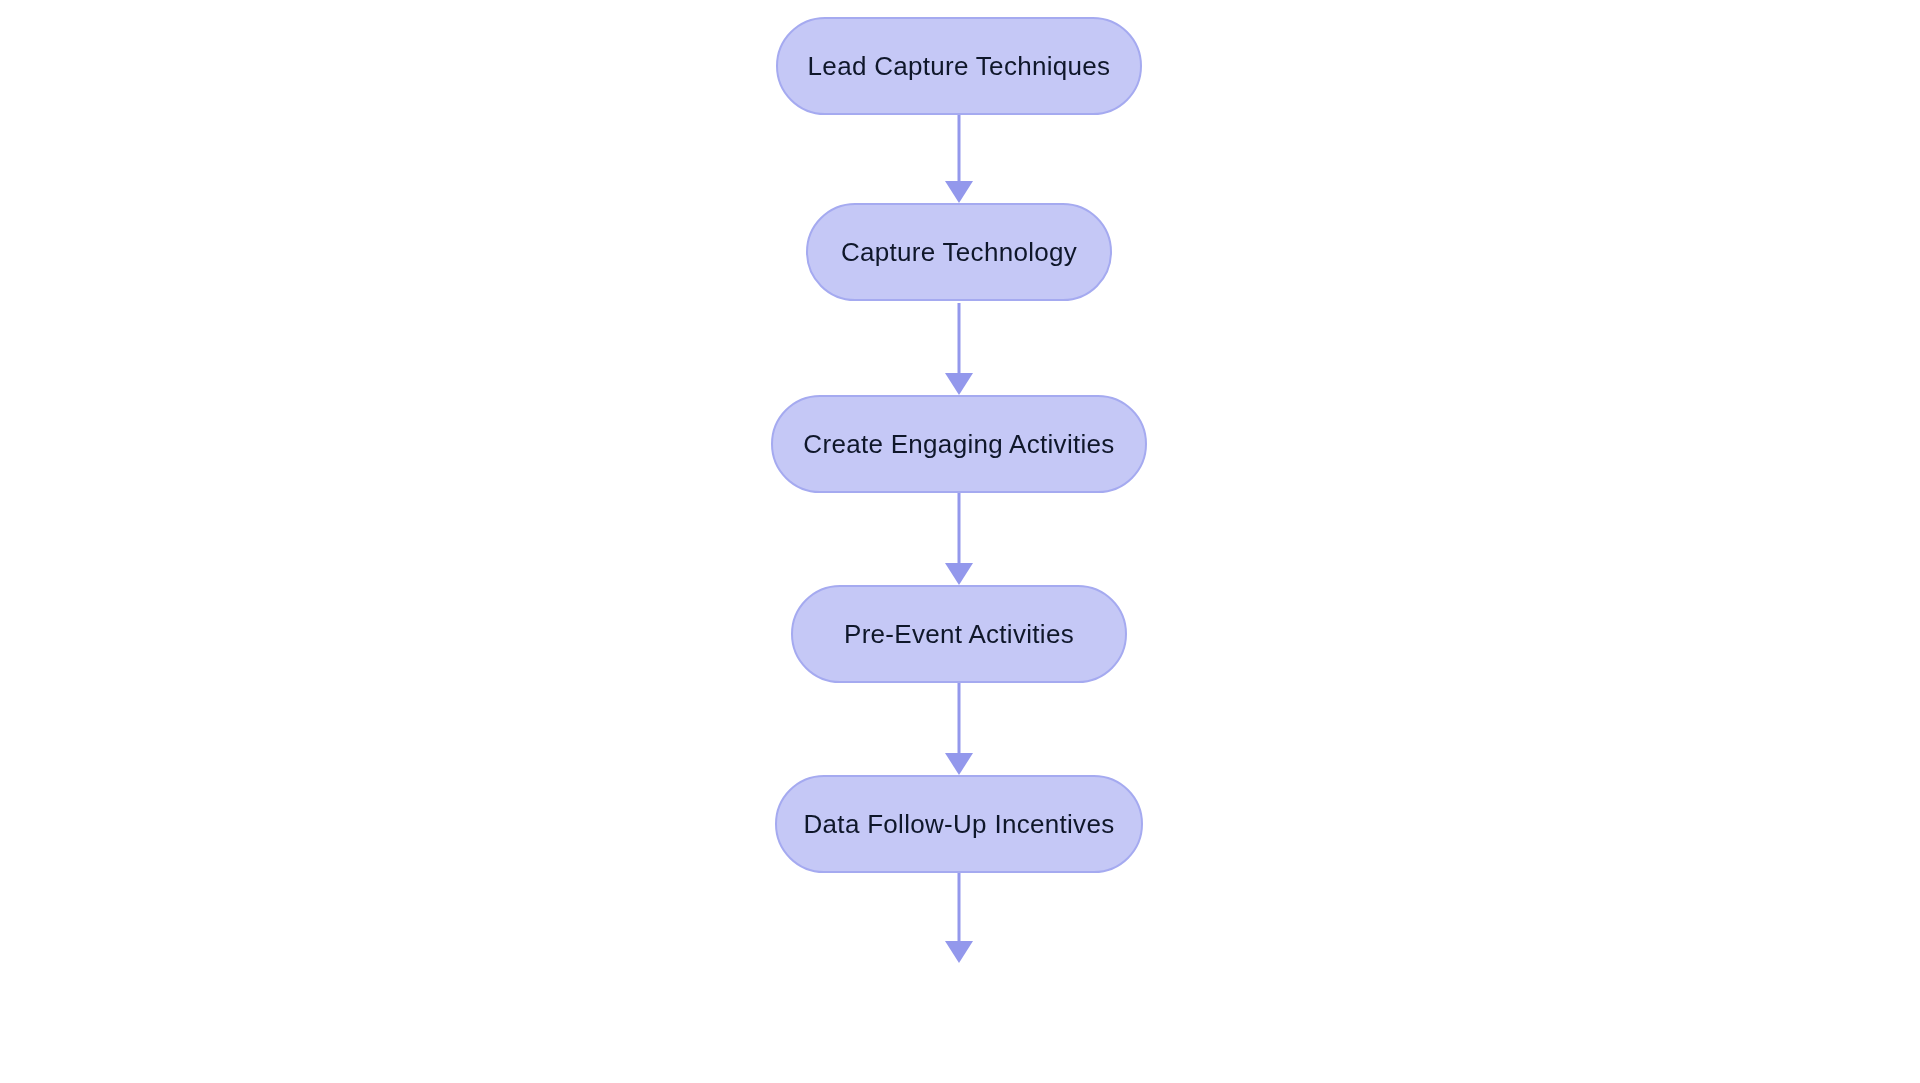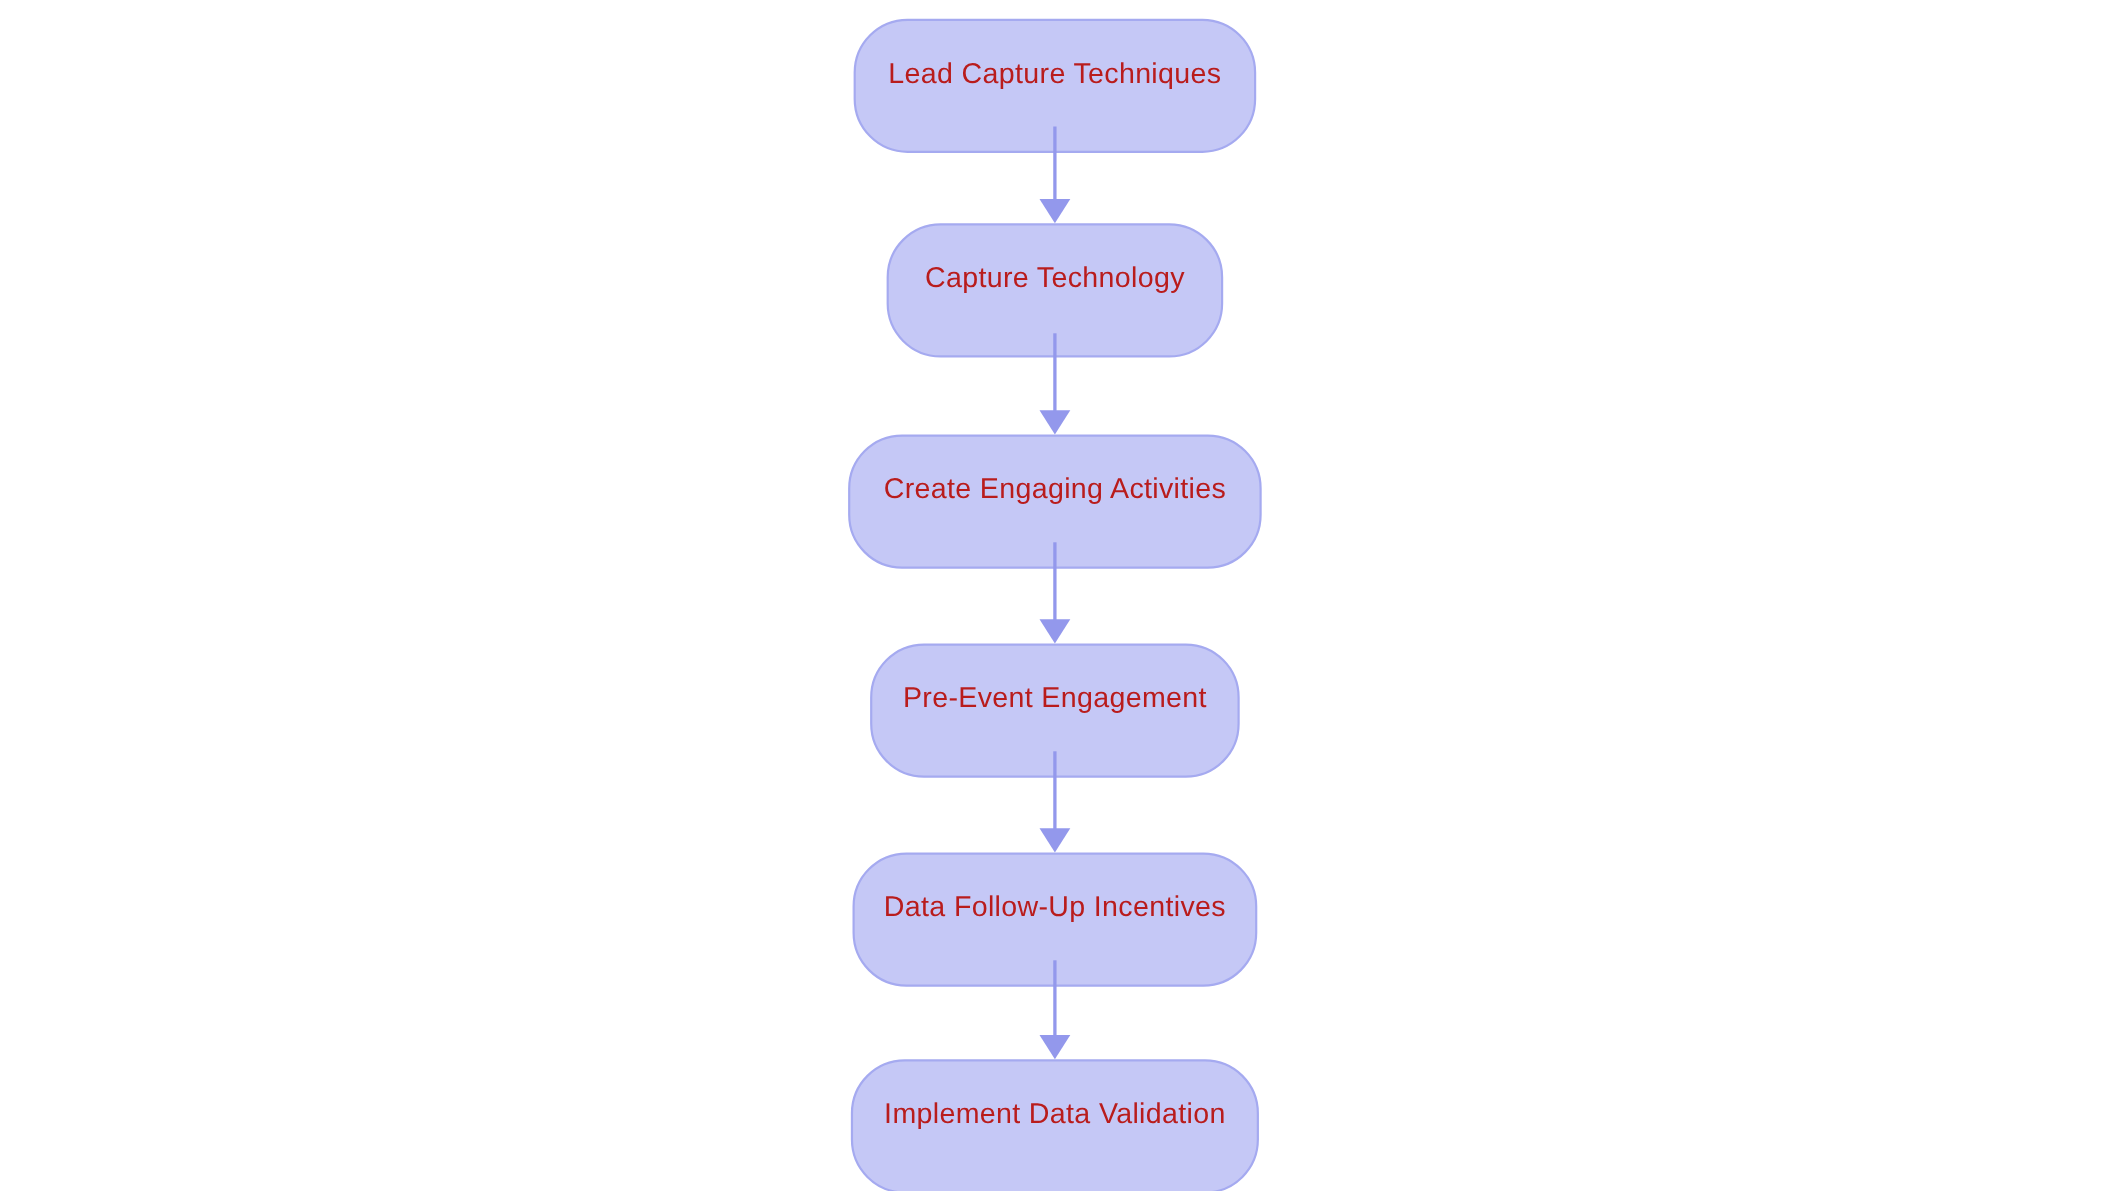--- a/index.html
+++ b/index.html
@@ -13,26 +13,26 @@
   .canvas {
     position: relative;
     width: 1920px;
     height: 1083px;
     background: #ffffff;
   }
   .flow-node {
     position: absolute;
     left: 959px;
     transform: translateX(-50%);
-    height: 122px;
+    height: 98px;
     line-height: 94px;
     border-radius: 49px;
     background: #c5c8f6;
     border: 2px solid #a5aaf0;
-    color: #b91c1c;
+    color: #0f172a;
     font-size: 26px;
     letter-spacing: 0.3px;
     text-align: center;
     white-space: nowrap;
   }
   .n1 { top: 17px;  width: 366px; }
   .n2 { top: 203px; width: 306px; }
   .n3 { top: 395px; width: 376px; }
   .n4 { top: 585px; width: 336px; }
   .n5 { top: 775px; width: 368px; }
@@ -89,29 +89,28 @@
     <span class="arrow-head"></span>
   </div>
 
   <div class="flow-node n3">Create Engaging Activities</div>
 
   <div class="flow-arrow a3">
     <span class="arrow-line"></span>
     <span class="arrow-head"></span>
   </div>
 
-  <div class="flow-node n4">Pre-Event Engagement</div>
+  <div class="flow-node n4">Pre-Event Activities</div>
 
   <div class="flow-arrow a4">
     <span class="arrow-line"></span>
     <span class="arrow-head"></span>
   </div>
 
   <div class="flow-node n5">Data Follow-Up Incentives</div>
 
   <div class="flow-arrow a5">
     <span class="arrow-line"></span>
     <span class="arrow-head"></span>
   </div>
 
-  <div class="flow-node n6">Implement Data Validation</div>
 
 </div>
 
 </body></html>

